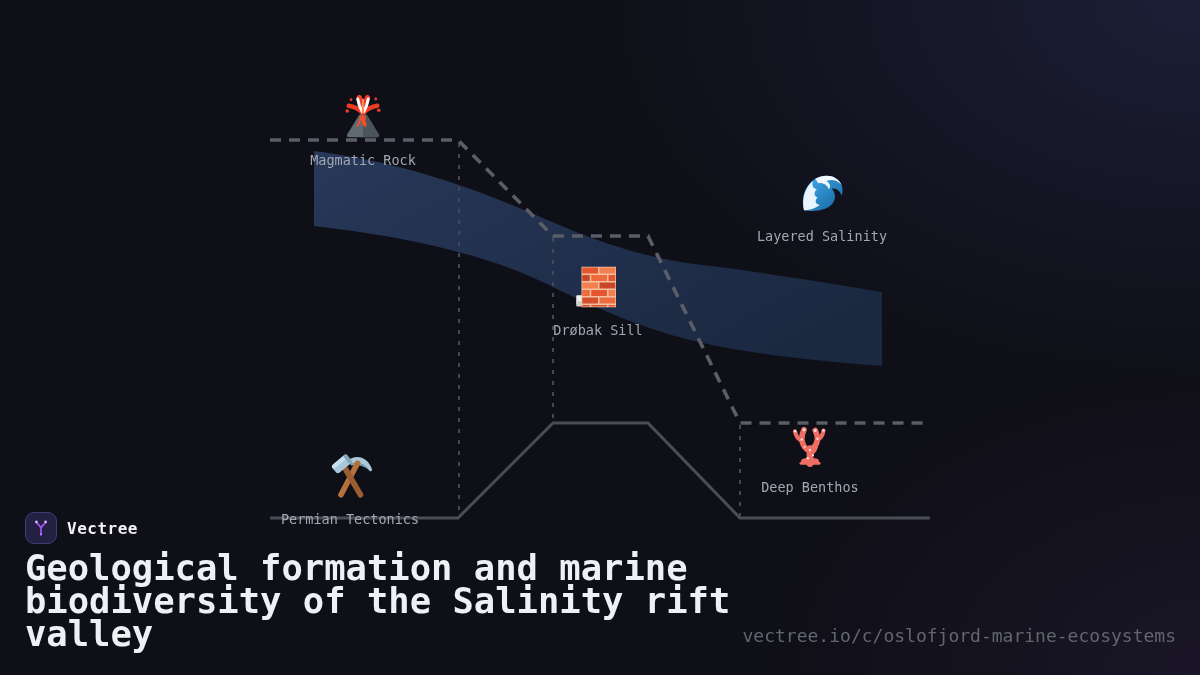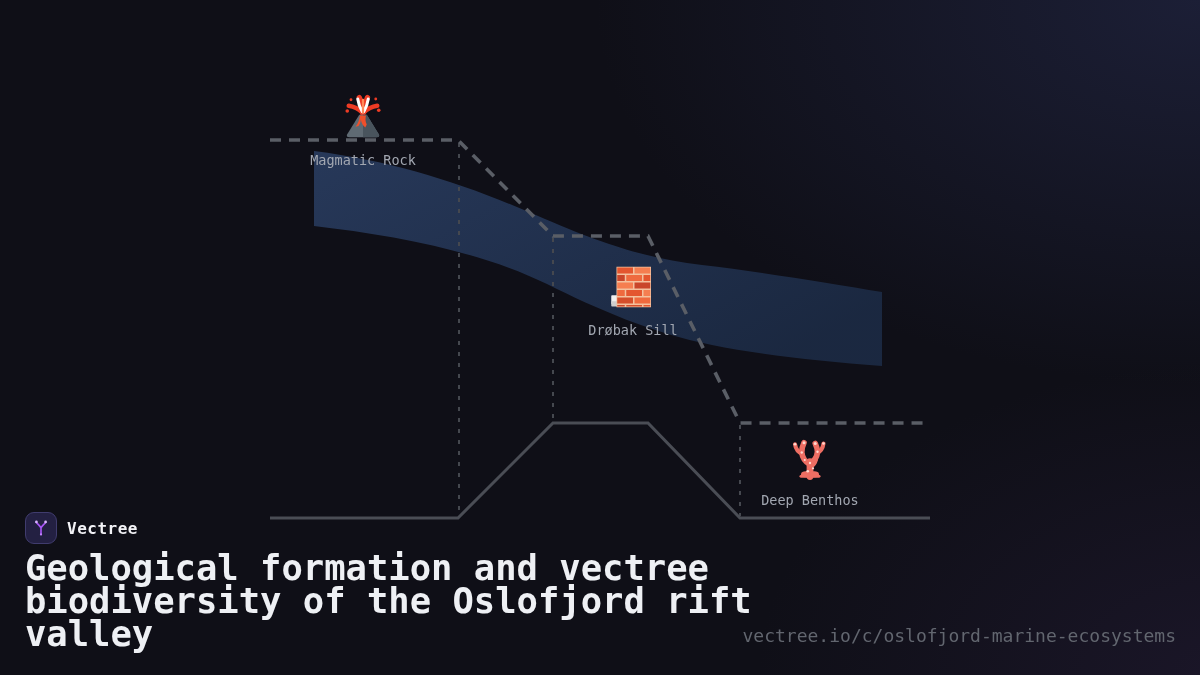--- a/index.html
+++ b/index.html
@@ -14,23 +14,23 @@
   .layer{position:absolute;inset:0;padding-left:48px;}
   svg.diagram{position:absolute;left:0;top:0;width:1200px;height:675px;}
 
   .node{position:absolute;width:240px;display:flex;flex-direction:column;align-items:center;gap:8px;}
   .node .icon{width:54px;height:54px;display:block;}
   .node .icon svg{width:54px;height:54px;display:block;}
   .node-label{font-size:13.5px;line-height:17px;color:#a2a7b1;white-space:nowrap;}
 
   .n-volcano{left:243px;top:90px;}
   .n-wave{left:702px;top:166px;}
-  .n-brick{left:513px;top:260px;}
+  .n-brick{left:478px;top:260px;}
   .n-pick{left:230px;top:449px;}
-  .n-coral{left:690px;top:430px;text-align:right;}
+  .n-coral{left:690px;top:417px;text-align:right;}
 
   .brand-row{position:absolute;left:25px;top:512px;display:flex;align-items:center;gap:10px;justify-content:center;}
   .logo{width:32px;height:32px;border-radius:9px;background:#232042;border:1px solid #403c6e;
         box-sizing:border-box;display:flex;align-items:center;justify-content:center;}
   .logo svg{width:22px;height:22px;}
   .brand-name{font-size:16px;font-weight:bold;color:#f2f2f6;letter-spacing:.5px;}
 
   .page-title{position:absolute;left:25px;top:551px;width:760px;
     font-size:35.5px;line-height:33px;font-weight:bold;color:#eef0f4;}
 
@@ -79,20 +79,36 @@
         <circle cx="57" cy="27" r="2.4" fill="#ee3b24"></circle>
         <circle cx="53" cy="12" r="1.9" fill="#ee3b24"></circle>
         <path d="M31,33 L15,59 Q13,63 18,63 L54,63 Q59,63 57,59 L41,33 Z" fill="#5f6a73"></path>
         <path d="M36,33 L41,33 L57,59 Q59,63 54,63 L36,63 Z" fill="#49545d"></path>
         <path d="M32,34 C31,41 29,45 26,49 L30,48 C32,45 33,42 33,39 C34,44 36,48 39,50 L41,46 C39,42 39,38 40,34 Z" fill="#f04f2a"></path>
       </svg>
     </span>
     <span class="node-label">Magmatic Rock</span>
   </div>
 
+  <div class="node n-wave">
+    <span class="icon">
+      <svg viewBox="0 0 72 72">
+        <defs>
+          <linearGradient id="waveGrad" x1="0" y1="0" x2="1" y2="1">
+            <stop offset="0" stop-color="#45aeef"></stop>
+            <stop offset="1" stop-color="#14639f"></stop>
+          </linearGradient>
+        </defs>
+        <path d="M12,59 C8,44 12,26 27,17 C41,9 57,13 62,25 C64,30 64,35 62,39 C60,33 55,29 49,30 C54,36 55,44 50,50 C44,58 28,62 12,59 Z" fill="url(#waveGrad)"></path>
+        <path d="M27,17 C41,9 57,13 62,25 C57,19 49,17 42,20 C47,23 48,28 45,31 C43,25 37,22 31,23 Z" fill="#f2f9fe"></path>
+        <path d="M12,59 C9,46 12,30 24,20 C22,26 24,30 29,31 C25,35 25,40 30,42 C26,46 27,51 33,52 C28,56 20,59 12,59 Z" fill="#e9f4fc"></path>
+      </svg>
+    </span>
+    <span class="node-label">Layered Salinity</span>
+  </div>
 
   <div class="node n-brick">
     <span class="icon">
       <svg viewBox="0 0 72 72">
         <rect x="7" y="47" width="17" height="12" rx="1" fill="#efefef"></rect>
         <rect x="7" y="55" width="21" height="7" rx="1" fill="#cfcfcf"></rect>
         <rect x="14" y="9" width="46" height="54" fill="#f3c19e"></rect>
         <rect x="15" y="10" width="21" height="8" fill="#e4562f"></rect>
         <rect x="38" y="10" width="21" height="8" fill="#f57e50"></rect>
         <rect x="15" y="20" width="10" height="8" fill="#c9462a"></rect>
@@ -106,20 +122,36 @@
         <rect x="15" y="50" width="21" height="8" fill="#d54e2b"></rect>
         <rect x="38" y="50" width="21" height="8" fill="#ef6a3e"></rect>
         <rect x="15" y="60" width="10" height="2" fill="#c9462a"></rect>
         <rect x="27" y="60" width="21" height="2" fill="#d54e2b"></rect>
         <rect x="50" y="60" width="9" height="2" fill="#e4562f"></rect>
       </svg>
     </span>
     <span class="node-label">Drøbak Sill</span>
   </div>
 
+  <div class="node n-pick">
+    <span class="icon">
+      <svg viewBox="0 0 72 72">
+        <path d="M32,16 C44,6 59,10 65,26 C66,29 64,31 62,29 C55,19 45,16 36,20 C33,21 31,18 32,16 Z" fill="#a9c9db"></path>
+        <path d="M36,20 C45,16 55,19 62,29 C55,22 46,20 38,22 Z" fill="#7ea6bb"></path>
+        <line x1="24" y1="61" x2="46" y2="19" stroke="#b5713c" stroke-width="7.5" stroke-linecap="round"></line>
+        <line x1="50" y1="61" x2="26" y2="20" stroke="#9a5e32" stroke-width="7.5" stroke-linecap="round"></line>
+        <g transform="rotate(-40 25 20)">
+          <rect x="12" y="13" width="26" height="14" rx="4" fill="#a9c9db"></rect>
+          <rect x="12" y="13" width="26" height="5.5" rx="2.75" fill="#c6dfec"></rect>
+          <rect x="33" y="13" width="5" height="14" rx="2" fill="#7ea6bb"></rect>
+        </g>
+      </svg>
+    </span>
+    <span class="node-label">Permian Tectonics</span>
+  </div>
 
   <div class="node n-coral">
     <span class="icon">
       <svg viewBox="0 0 72 72">
         <g fill="none" stroke="#ee6e63" stroke-linecap="round">
           <path d="M36,62 L36,42" stroke-width="9"></path>
           <path d="M36,46 C30,43 26,38 25,30 C25,25 26,21 28,17" stroke-width="7.5"></path>
           <path d="M26,32 C21,30 17,26 16,19" stroke-width="5.5"></path>
           <path d="M36,45 C41,42 45,37 46,30 C46,25 45,22 43,18" stroke-width="7.5"></path>
           <path d="M45,31 C50,29 53,25 54,18" stroke-width="5.5"></path>
@@ -150,15 +182,15 @@
     <svg viewBox="0 0 24 24">
       <path d="M12,19 L12,12 M12,12 C11,9.5 9,8.5 7,6 M12,12 C13,9.5 15,8.5 17,6" stroke="#a855f7" stroke-width="1.8" fill="none" stroke-linecap="round"></path>
       <circle cx="7" cy="5.4" r="1.5" fill="#d8b4fe"></circle>
       <circle cx="17" cy="5.4" r="1.5" fill="#d8b4fe"></circle>
       <circle cx="12" cy="19" r="1.2" fill="#c084fc"></circle>
     </svg>
   </span>
   <span class="brand-name">Vectree</span>
 </div>
 
-<h1 class="page-title" style="margin:0;">Geological formation and vectree biodiversity of the Oslofjord rift valley</h1>
+<h1 class="page-title" style="margin:0;">Geological formation and marine biodiversity of the Salinity rift valley</h1>
 
 <div class="page-url">vectree.io/c/oslofjord-marine-ecosystems</div>
 
 </body></html>

